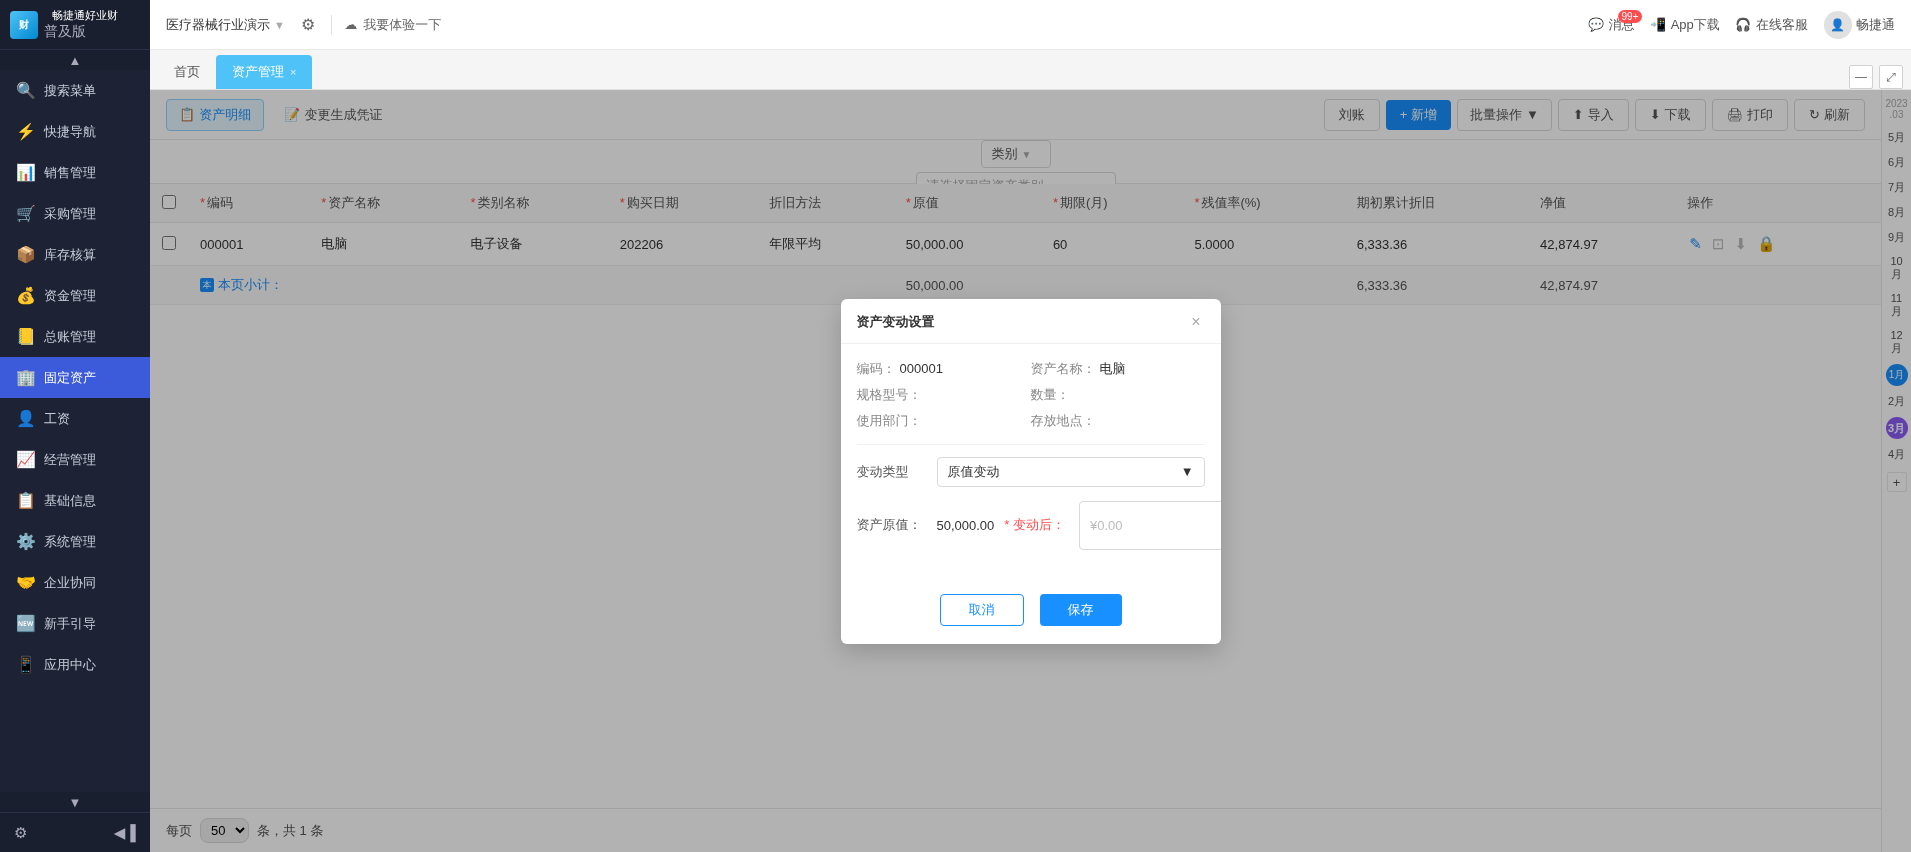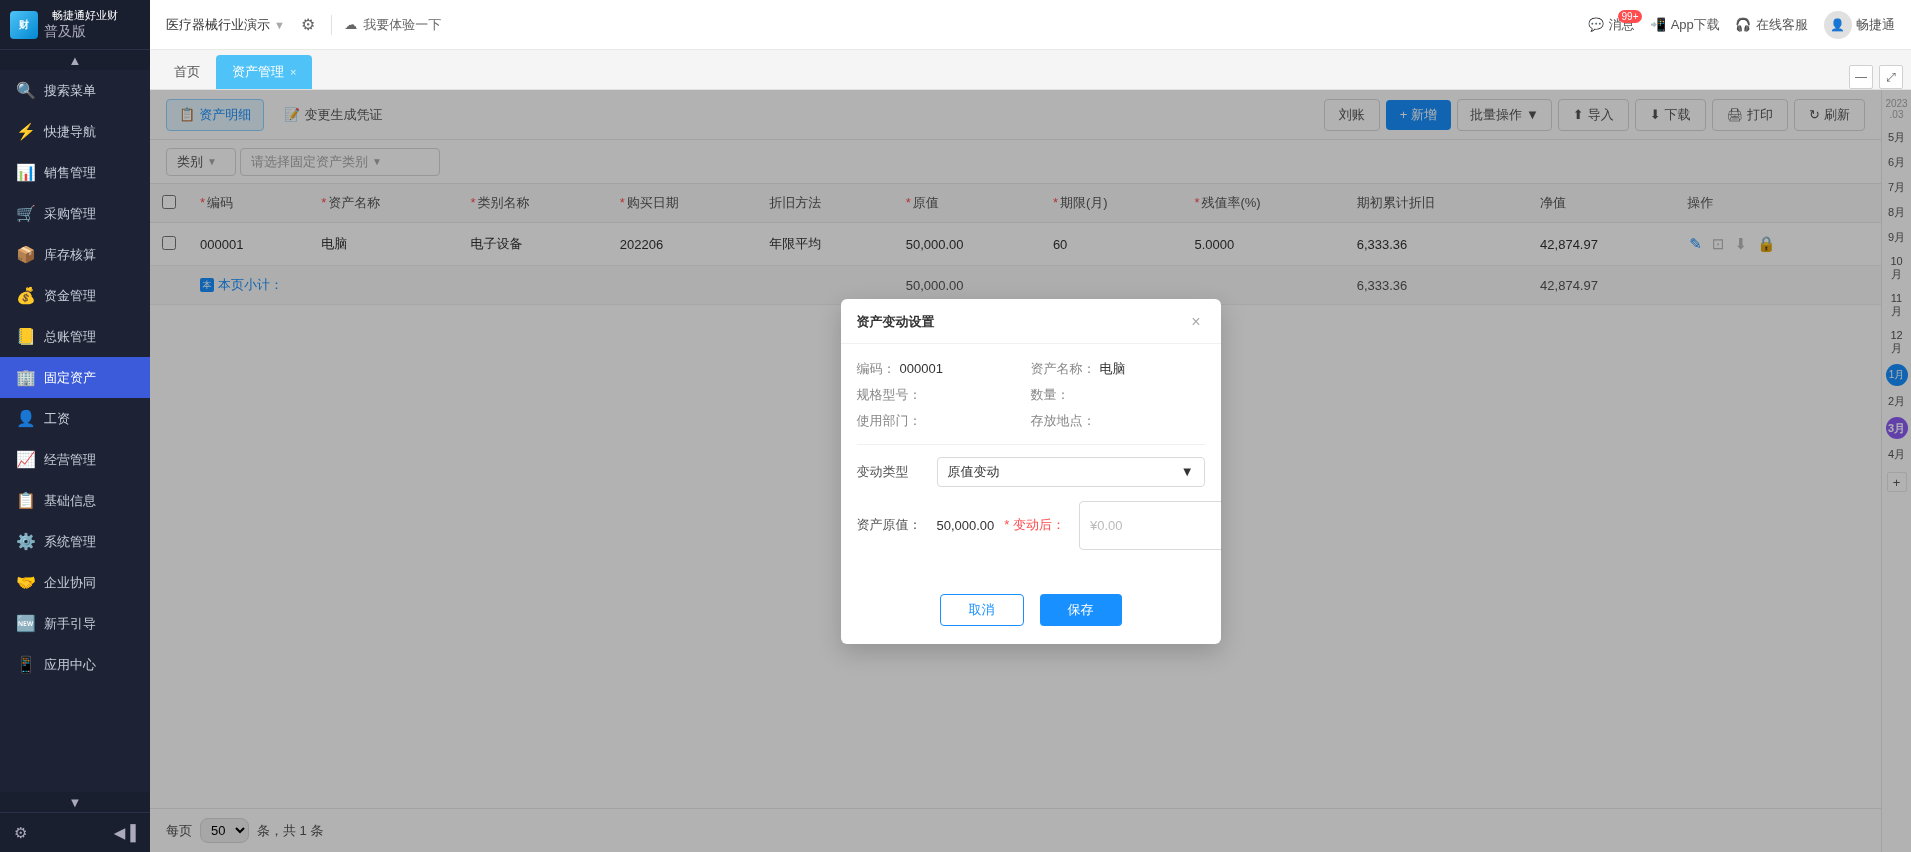--- a/index.html
+++ b/index.html
@@ -233,20 +233,21 @@
 
     
     .filter-bar {
       height: 44px;
       background: #fff;
       border-bottom: 1px solid #e8e8e8;
       display: flex;
       align-items: center;
       padding: 0 16px;
       gap: 4px;
+      flex-direction: column;
     }
     .filter-select {
       display: flex; align-items: center; gap: 4px;
       border: 1px solid #d9d9d9;
       border-radius: 4px;
       padding: 4px 10px;
       background: #fff;
       cursor: pointer;
       font-size: 13px; color: #555;
       min-width: 70px;

